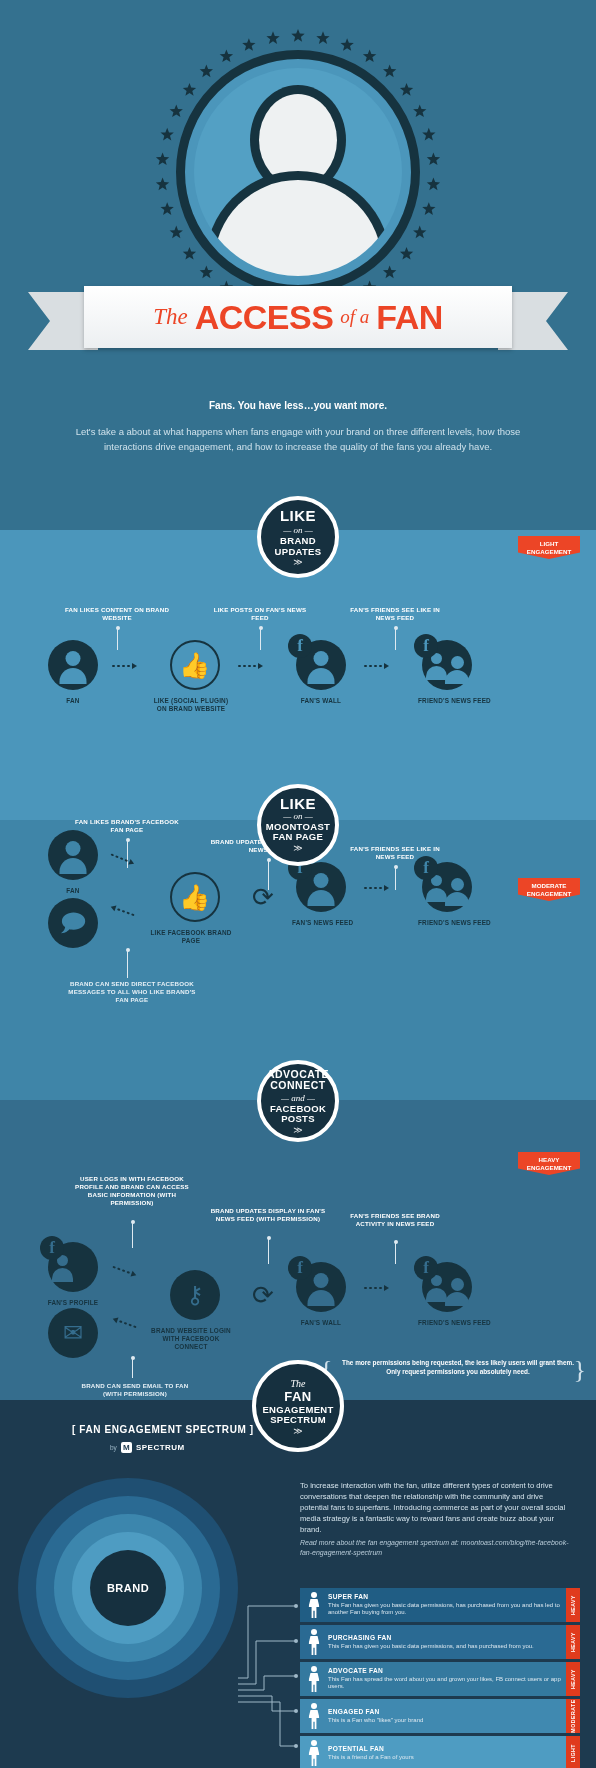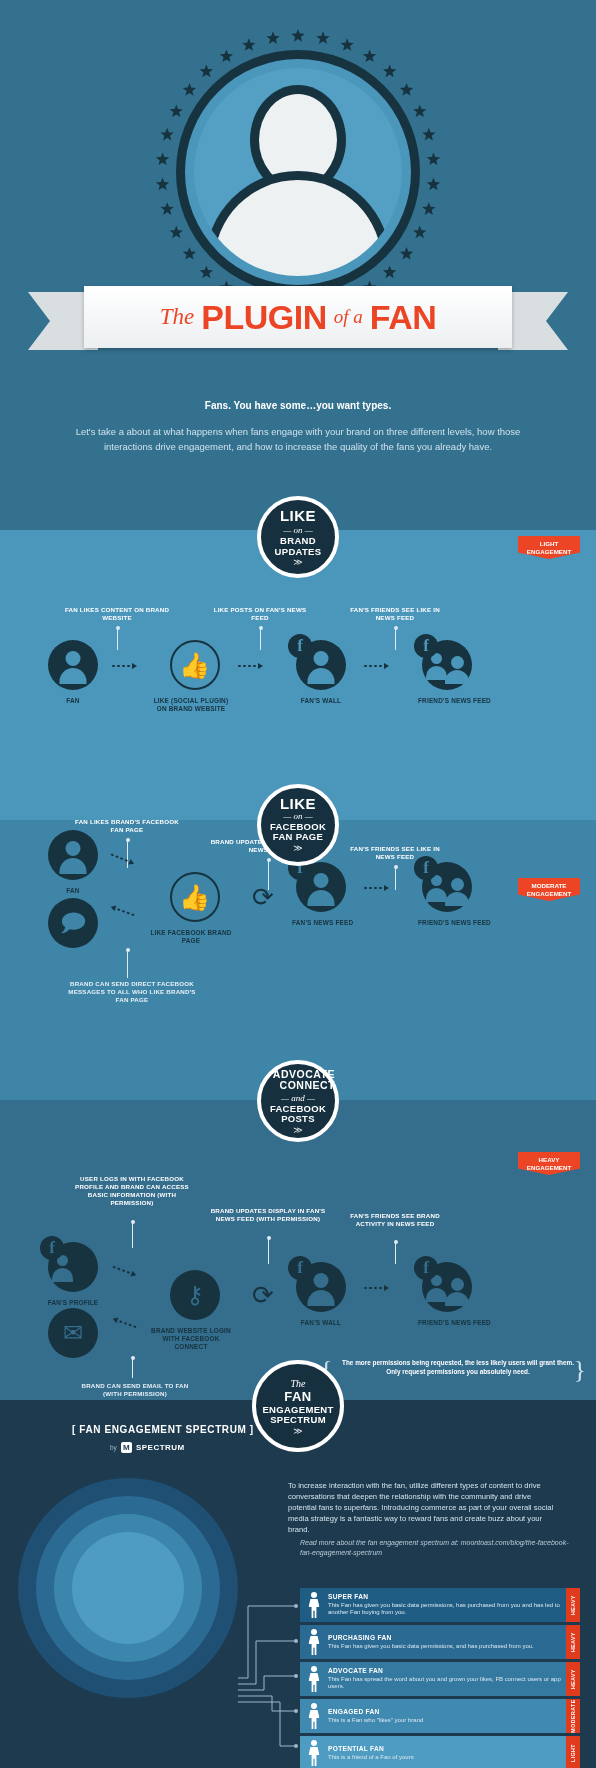--- a/index.html
+++ b/index.html
@@ -51,21 +51,21 @@
   .hero-lead { position: absolute; top: 400px; left: 0; width: 596px; text-align: center;
     color: #ffffff; font-size: 10px; font-weight: bold; }
   .hero-para { position: absolute; top: 424px; left: 62px; width: 472px; text-align: center;
     color: #cfe2ec; font-size: 9.5px; line-height: 15px; }
 
   
   .medallion { position: absolute; left: 50%; transform: translateX(-50%);
     width: 82px; height: 82px; border-radius: 50%; background: #16303f;
     border: 4px solid #ffffff; color: #fff; text-align: center; z-index: 6;
     display: flex; flex-direction: column; align-items: center; justify-content: center; }
-  .med-l1 { font-size: 15px; font-weight: bold; letter-spacing: .5px; line-height: 16px; text-align: right; }
+  .med-l1 { font-size: 15px; font-weight: bold; letter-spacing: .5px; line-height: 16px; }
   .med-mid { font-family: "Liberation Serif", serif; font-style: italic; font-size: 9px;
     margin: 1px 0; }
   .med-l2 { font-size: 9.5px; font-weight: bold; line-height: 10.5px; letter-spacing: .3px; }
   .med-chev { font-size: 9px; line-height: 7px; margin-top: 2px; opacity: .9; }
   .med-small .med-l1 { font-size: 10.5px; line-height: 11.5px; }
 
   
   .tag { position: absolute; right: 16px; width: 62px; background: #ec4526; color: #fff;
     font-size: 6.2px; font-weight: bold; text-align: center; line-height: 8px;
     padding: 4px 2px 3px; clip-path: polygon(0 0,100% 0,100% 72%,50% 100%,0 72%); z-index: 7; }
@@ -138,21 +138,21 @@
   .rings-wrap { position: absolute; left: 18px; top: 1478px; width: 220px; height: 220px; }
   .rr { position: absolute; border-radius: 50%; }
   .rr1 { inset: 0; background: #1f4f72; }
   .rr2 { left: 18px; top: 18px; width: 184px; height: 184px; background: #2a6a93; }
   .rr3 { left: 36px; top: 36px; width: 148px; height: 148px; background: #3c86ad; }
   .rr4 { left: 54px; top: 54px; width: 112px; height: 112px; background: #4e9cc2; }
   .rr5 { left: 72px; top: 72px; width: 76px; height: 76px; background: #16303f;
     color: #fff; font-size: 11px; font-weight: bold; text-align: center; line-height: 76px;
     letter-spacing: .5px; }
 
-  .para-right { position: absolute; left: 288px; top: 1480px; width: 270px;
+  .para-right { position: absolute; left: 300px; top: 1480px; width: 270px;
     color: #d4e3ec; font-size: 7.6px; line-height: 11px; }
   .para-ital { position: absolute; left: 300px; top: 1538px; width: 270px;
     color: #b9ccd9; font-size: 7px; line-height: 10px; font-style: italic; }
 
   .tierlist { position: absolute; left: 300px; top: 1588px; width: 280px; }
   .tier { position: relative; height: 34px; margin-bottom: 3px; display: flex;
     align-items: center; }
   .tier-body { flex: 1; height: 34px; display: flex; align-items: center; padding-left: 6px; }
   .tier-person { width: 16px; height: 26px; position: relative; margin-right: 6px; flex: none; }
   .tp-head { position: absolute; left: 50%; transform: translateX(-50%); top: 0;
@@ -222,27 +222,27 @@
       <div class="person-head"></div>
       <div class="person-body"></div>
     </div>
   </div>
 
   <div class="ribbon">
     <div class="ribbon-tail l"></div>
     <div class="ribbon-tail r"></div>
     <div class="ribbon-band">
       <span class="r-the">The</span>
-      <span class="r-big">PLUGIN</span>
+      <span class="r-big">ACCESS</span>
       <span class="r-of">of a</span>
       <span class="r-big">FAN</span>
     </div>
   </div>
 
-  <div class="hero-lead">Fans. You have some…you want types.</div>
+  <div class="hero-lead">Fans. You have less…you want more.</div>
   <div class="hero-para">Let's take a about at what happens when fans engage with your brand on three different levels, how those interactions drive engagement, and how to increase the quality of the fans you already have.</div>
 
   <div class="medallion" style="top:496px">
     <div class="med-l1">LIKE</div>
     <div class="med-mid">—&nbsp;<span>on</span>&nbsp;—</div>
     <div class="med-l2">BRAND UPDATES</div>
     <div class="med-chev">≫</div>
   </div>
   <div class="tag" style="top:536px">LIGHT ENGAGEMENT</div>
 
@@ -302,21 +302,21 @@
         <div class="av-body2"></div>
       <div class="av-head3"></div>
         <div class="av-body3"></div>
     </div>
     <div class="node-label">FRIEND'S NEWS FEED</div>
   </div>
 
   <div class="medallion med-small" style="top:784px">
     <div class="med-l1" style="font-size:15px">LIKE</div>
     <div class="med-mid">—&nbsp;<span>on</span>&nbsp;—</div>
-    <div class="med-l2">FACEBOOK FAN PAGE</div>
+    <div class="med-l2">MOONTOAST FAN PAGE</div>
     <div class="med-chev">≫</div>
   </div>
   <div class="tag" style="top:878px">MODERATE ENGAGEMENT</div>
 
   <div class="s2">
     <div class="callout" style="left:72px; top:818px; width:110px;">FAN LIKES BRAND'S FACEBOOK FAN PAGE</div>
     <div class="leader" style="left:127px; top:840px; height:28px;"></div>
     <div class="callout" style="left:208px; top:838px; width:120px;">BRAND UPDATES DISPLAY IN FAN'S NEWS FEED</div>
     <div class="leader" style="left:268px; top:860px; height:30px;"></div>
     <div class="callout" style="left:340px; top:845px; width:110px;">FAN'S FRIENDS SEE LIKE IN NEWS FEED</div>
@@ -489,20 +489,21 @@
     <span>by</span>
     <span class="mt-mark">M</span>
     <span class="mt-word">SPECTRUM</span>
   </div>
 
   <div class="rings-wrap">
     <div class="rr rr1"></div>
     <div class="rr rr2"></div>
     <div class="rr rr3"></div>
     <div class="rr rr4"></div>
+    <div class="rr rr5">BRAND</div>
   </div>
 
   <svg class="connector" viewBox="0 0 62 175">
     <g stroke="#9fb8c8" fill="none" stroke-width="1">
       <path d="M0 90 H10 V18 H58"></path>
         <path d="M0 96 H18 V53 H58"></path>
       <path d="M0 102 H26 V88 H58"></path>
         <path d="M0 108 H34 V123 H58"></path>
       <path d="M0 114 H42 V158 H58"></path>
     </g>

